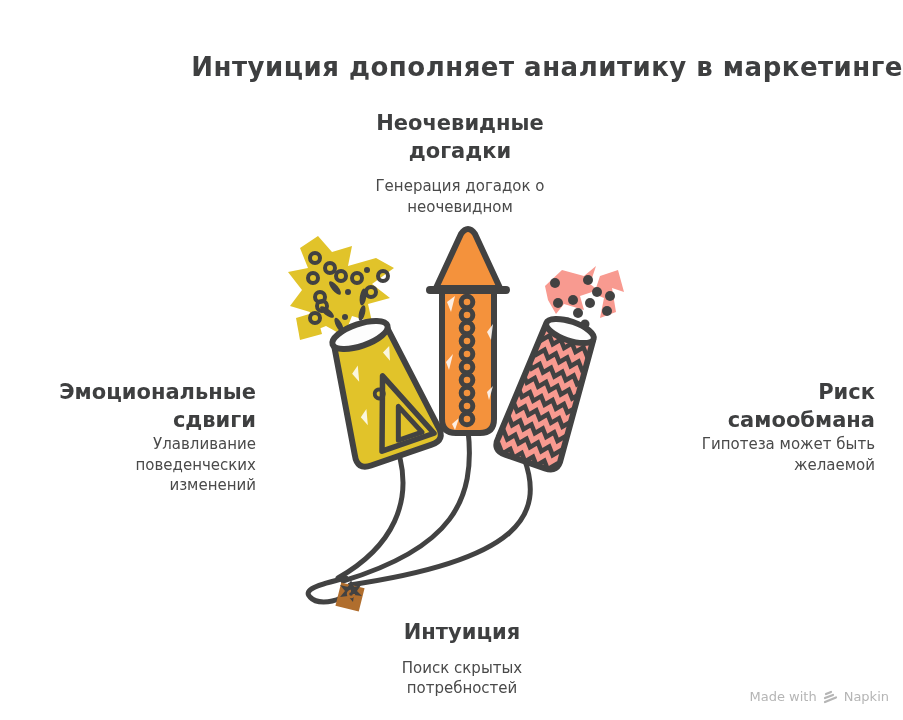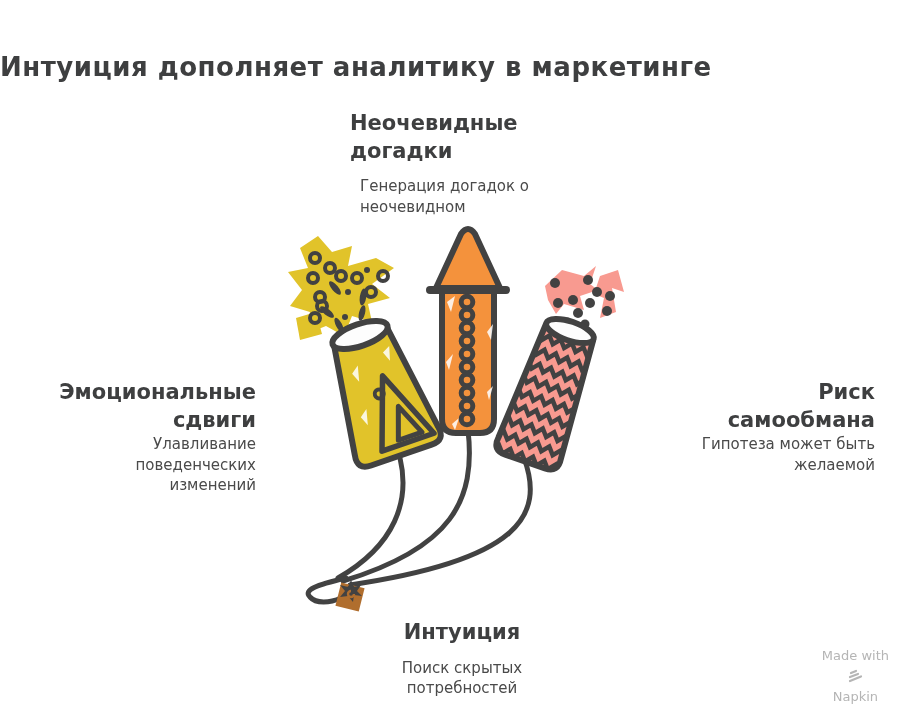--- a/index.html
+++ b/index.html
@@ -3,41 +3,41 @@
 <meta charset="utf-8">
 <style>
   html,body { margin:0; padding:0; background:#fff; }
   .canvas {
     position:relative; width:903px; height:720px; overflow:hidden;
     background:var(--bg,#fff);
     font-family:"DejaVu Sans","Liberation Sans",sans-serif;
   }
   .diagram-title {
     position:absolute; top:52px; left:0; width:100%;
-    text-align:left; font-size:26px; font-weight:bold;
+    text-align:right; font-size:26px; font-weight:bold;
     color:var(--ink_text,#3e3f40); letter-spacing:.5px;
   }
   .node { position:absolute; }
   .node-title {
     font-size:21px; font-weight:bold; color:var(--ink_text,#3e3f40);
     line-height:1.32; white-space:pre-line;
   }
   .node-desc {
     font-size:15px; color:var(--desc_text,#4a4a4a);
     line-height:1.35; white-space:pre-line; 
   }
-  .node-top    { left:310px; top:110px; width:300px; }
+  .node-top    { left:310px; top:110px; width:300px; text-align:center; }
   .node-left   { left:28px;  top:379px; width:228px; text-align:right; }
   .node-right  { left:660px; top:379px; width:215px; text-align:right; }
   .node-bottom { left:337px; top:619px; width:250px; text-align:center; }
   .illustration { position:absolute; left:0; top:0; }
   .watermark {
     position:absolute; right:14px; bottom:16px;
     display:flex; align-items:center; gap:6px;
-    font-size:13px; color:var(--watermark,#b5b5b5);flex-direction:column;
+    font-size:13px; color:var(--watermark,#b5b5b5);
   }
   .fill-yellow { fill:var(--yellow,#e1c32a); }
   .fill-orange { fill:var(--orange,#f4923c); }
   .fill-pink   { fill:var(--pink,#f89a90); }
   .fill-ink    { fill:var(--ink,#424242); }
   .fill-brown  { fill:var(--brown,#b06e2e); }
   .stroke-ink  { stroke:var(--ink,#424242); }
   .stroke-brown{ stroke:var(--brown,#b06e2e); }
 </style>
 </head>

